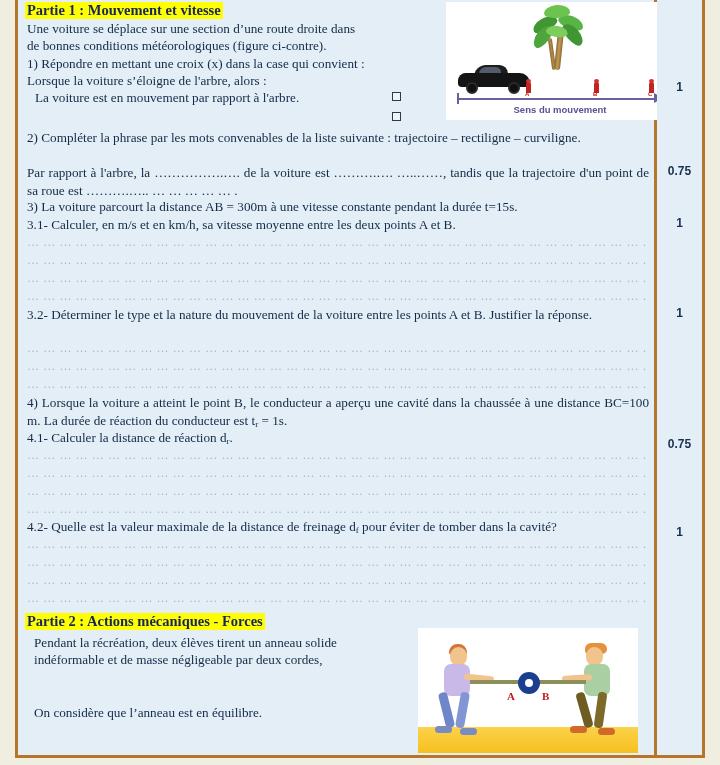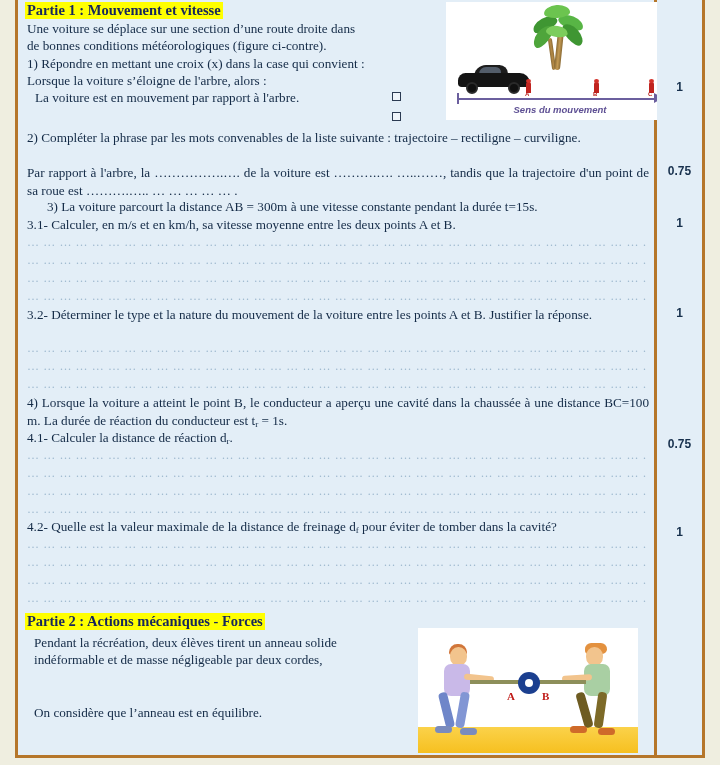--- a/index.html
+++ b/index.html
@@ -152,21 +152,20 @@
   }
   .fig1 .fig-caption {
     position: absolute;
     left: 0;
     top: 102px;
     width: 228px;
     text-align: center;
     font-family: "Liberation Sans", sans-serif;
     font-size: 9.5px;
     font-weight: 700;
-    font-style: italic;
     color: #5d4f93;
   }
   
   .palm { position: absolute; left: 88px; top: 2px; width: 54px; height: 66px; }
   .palm .trunk {
     position: absolute; left: 22px; top: 26px; width: 6px; height: 40px;
     background: linear-gradient(90deg,#8a6a33,#c49a53,#8a6a33);
     border-radius: 3px;
     transform: rotate(6deg);
   }
@@ -356,21 +355,21 @@
 
         <div class="road-cap"></div>
         <div class="road-line"></div>
         <div class="road-head"></div>
         <div class="fig-caption">Sens du mouvement</div>
       </div>
 
       <div class="txt" style="left:9px; top:129px; width:622px;">2) Compléter la phrase par les mots convenables de la liste suivante : trajectoire – rectiligne – curviligne.</div>
       <div class="txt" style="left:9px; top:164px; width:622px;">Par rapport à l'arbre, la …………….…. de la voiture est ……….…. …..……, tandis que la trajectoire d'un point de sa roue est ……….….. … … … … … .</div>
 
-      <div class="txt nojust" style="left:9px; top:198px; width:622px;margin-left:20px;">3) La voiture parcourt la distance AB = 300m à une vitesse constante pendant la durée t=15s.</div>
+      <div class="txt nojust" style="left:9px; top:198px; width:622px;">3) La voiture parcourt la distance AB = 300m à une vitesse constante pendant la durée t=15s.</div>
       <div class="txt nojust" style="left:9px; top:216px; width:622px;">3.1- Calculer, en m/s et en km/h, sa vitesse moyenne entre les deux points A et B.</div>
 
       <div class="dots" style="left:9px; top:235px; width:620px;">… … … … … … … … … … … … … … … … … … … … … … … … … … … … … … … … … … … … … … … … … … … … … … … … … … … … … … … … … … … … … … … … … … … … … … … … … … … … … … … … … …</div>
       <div class="dots" style="left:9px; top:253px; width:620px;">… … … … … … … … … … … … … … … … … … … … … … … … … … … … … … … … … … … … … … … … … … … … … … … … … … … … … … … … … … … … … … … … … … … … … … … … … … … … … … … … … …</div>
       <div class="dots" style="left:9px; top:271px; width:620px;">… … … … … … … … … … … … … … … … … … … … … … … … … … … … … … … … … … … … … … … … … … … … … … … … … … … … … … … … … … … … … … … … … … … … … … … … … … … … … … … … … …</div>
       <div class="dots" style="left:9px; top:289px; width:620px;">… … … … … … … … … … … … … … … … … … … … … … … … … … … … … … … … … … … … … … … … … … … … … … … … … … … … … … … … … … … … … … … … … … … … … … … … … … … … … … … … … …</div>
 
       <div class="txt" style="left:9px; top:306px; width:622px;">3.2- Déterminer le type et la nature du mouvement de la voiture entre les points A et B. Justifier la réponse.</div>
 
       <div class="dots" style="left:9px; top:341px; width:620px;">… … … … … … … … … … … … … … … … … … … … … … … … … … … … … … … … … … … … … … … … … … … … … … … … … … … … … … … … … … … … … … … … … … … … … … … … … … … … … … … … … …</div>

